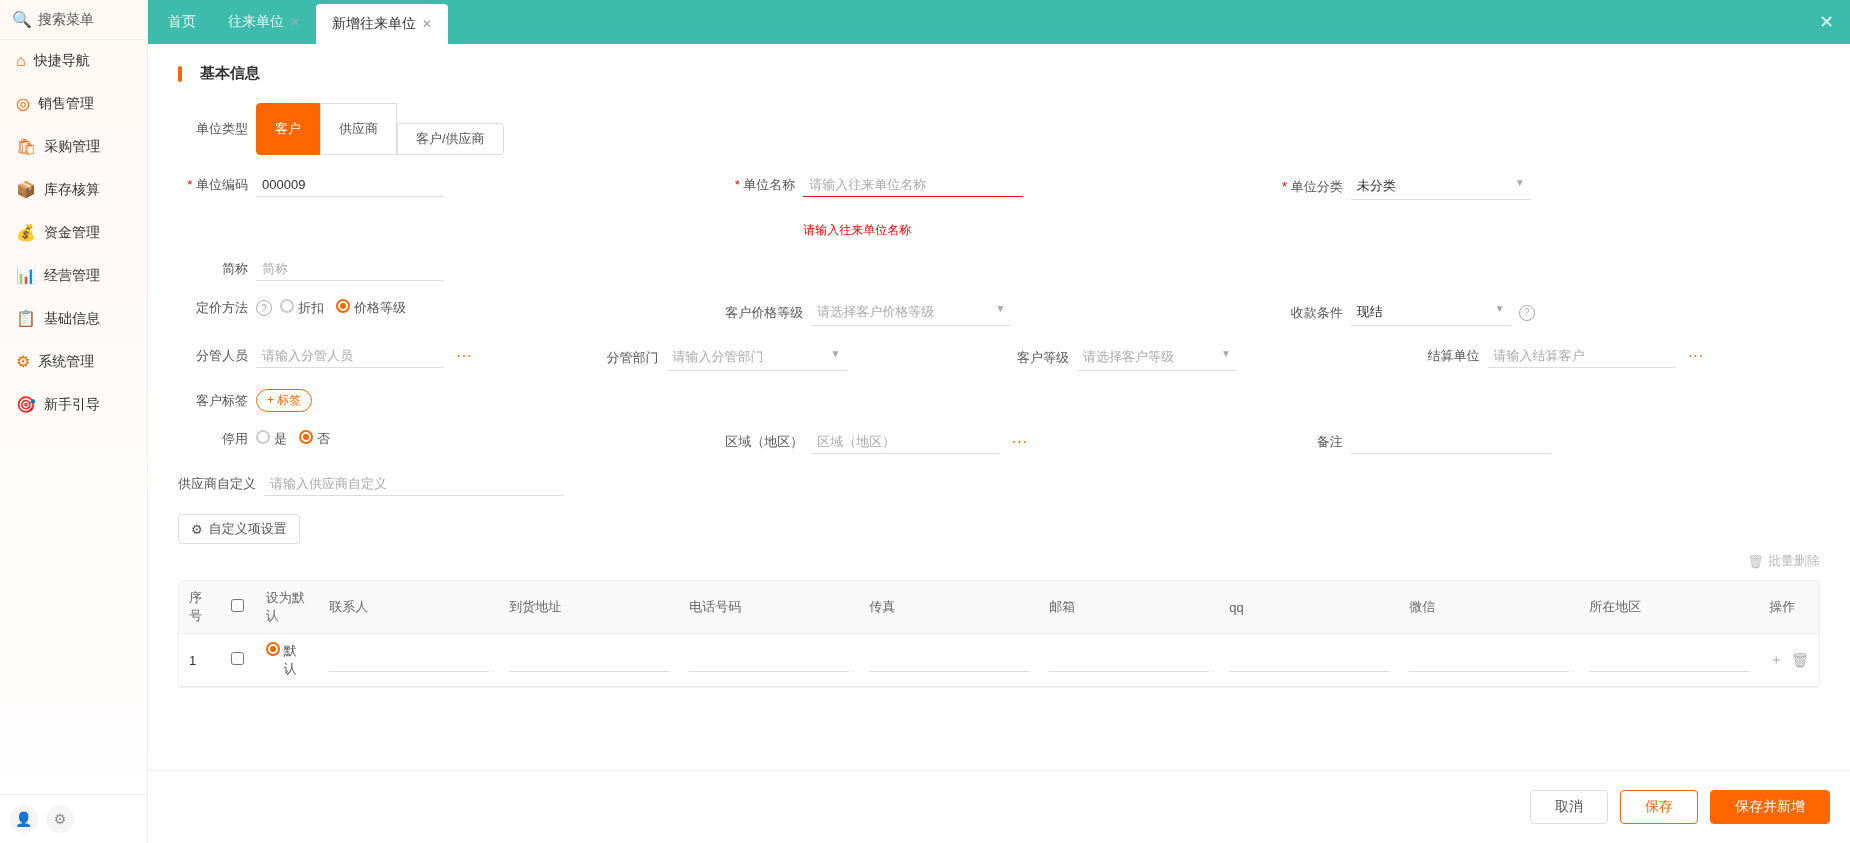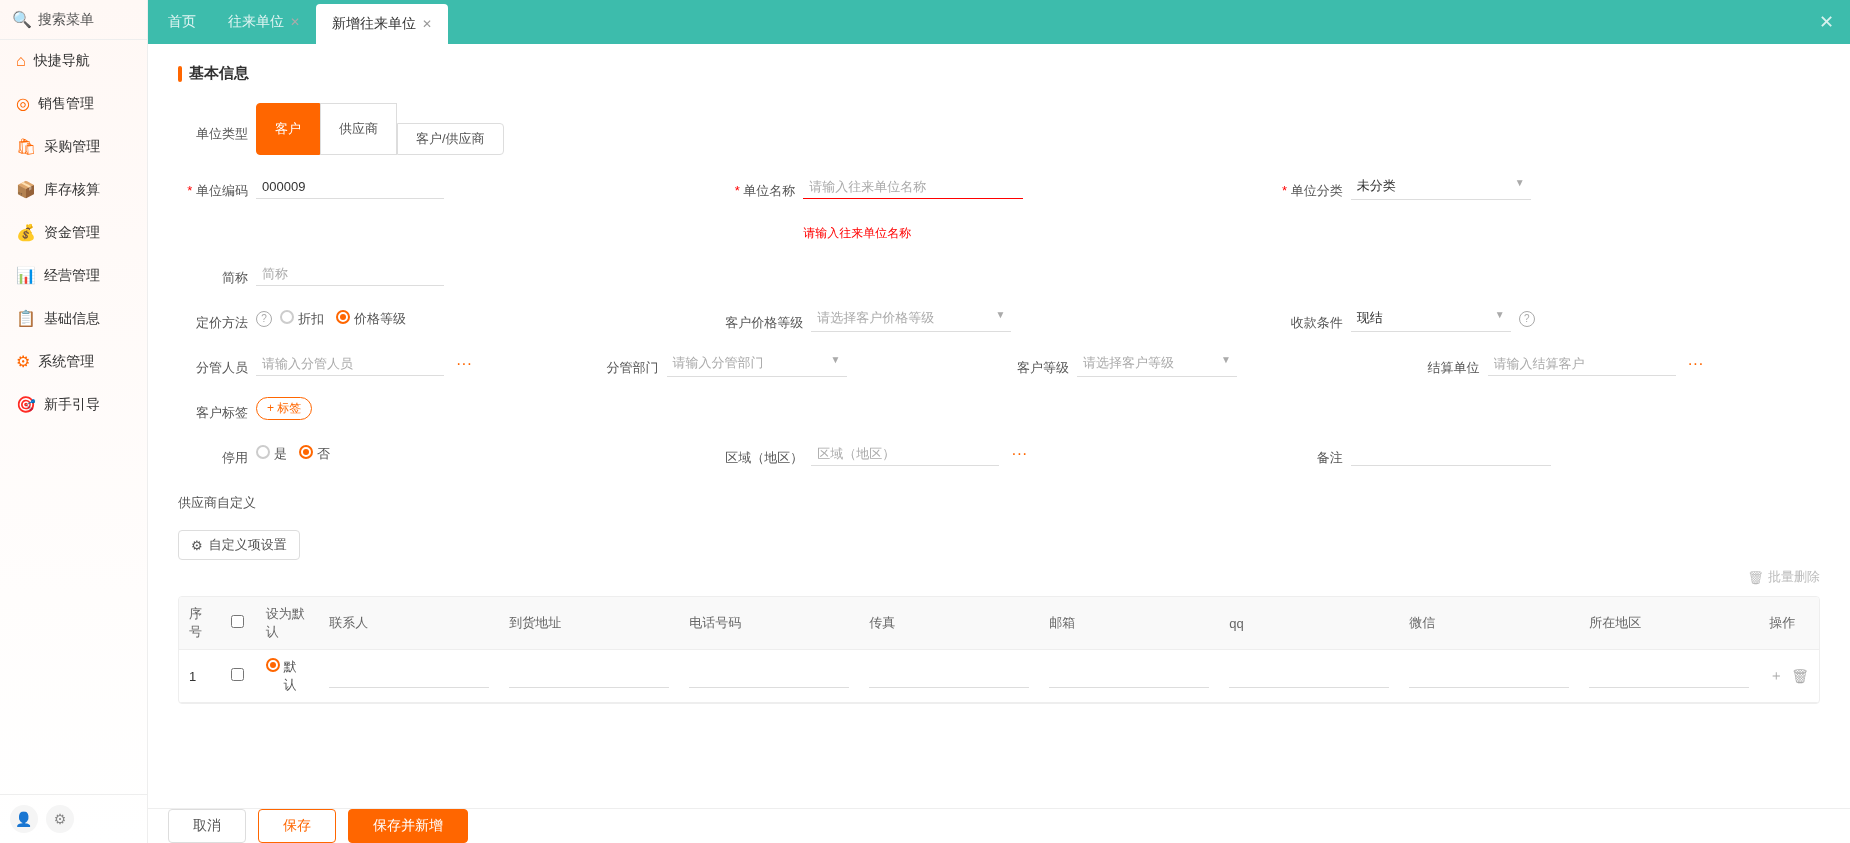--- a/index.html
+++ b/index.html
@@ -101,21 +101,21 @@
     .content {
       flex: 1;
       background: #fff;
       overflow-y: auto;
       padding: 20px 30px;
     }
 
     .section-title {
       display: flex;
       align-items: center;
-      gap: 7px;
+      gap: 18px;
       font-size: 15px;
       font-weight: bold;
       color: #333;
       margin-bottom: 20px;
     }
     .section-title .bar {
       width: 4px; height: 16px;
       background: #f60;
       border-radius: 2px;
     }
@@ -155,21 +155,20 @@
       gap: 8px;
       min-width: 300px;
       flex: 1;
     }
     .form-label {
       color: #555;
       white-space: nowrap;
       font-size: 13px;
       min-width: 70px;
       text-align: right;
-      margin-top: 9px;
     }
     .form-label.required::before {
       content: '* ';
       color: red;
     }
     .form-input {
       border: none;
       border-bottom: 1px solid #ddd;
       padding: 4px 6px;
       font-size: 13px;
@@ -262,22 +261,22 @@
       color: #555;
     }
     th { font-weight: normal; color: #666; }
     td { color: #333; }
     .checkbox-cell { text-align: center; width: 36px; }
 
     
     .bottom-bar {
       display: flex;
       align-items: center;
-      justify-content: flex-start;
-      padding: 0 20px;
+      justify-content: flex-end;
+      padding: 19px 20px;
       background: #fff;
       border-top: 1px solid #eee;
       gap: 12px;
     }
     .btn {
       padding: 7px 24px;
       border-radius: 4px;
       border: 1px solid #ddd;
       cursor: pointer;
       font-size: 14px;
@@ -535,20 +534,21 @@
       </div>
       <div class="form-group">
         <span class="form-label">备注</span>
         <input class="form-input" type="text" style="min-width: 200px;">
       </div>
     </div>
 
     <div class="form-row">
       <div class="form-group">
         <span class="form-label">供应商自定义</span>
+        <input class="form-input" type="text" style="min-width: 300px;" placeholder="请输入供应商自定义">
       </div>
     </div>
 
     <div style="margin-top: 10px;">
       <button class="settings-btn">
         <span>⚙</span>
         <span>自定义项设置</span>
       </button>
     </div>
 

